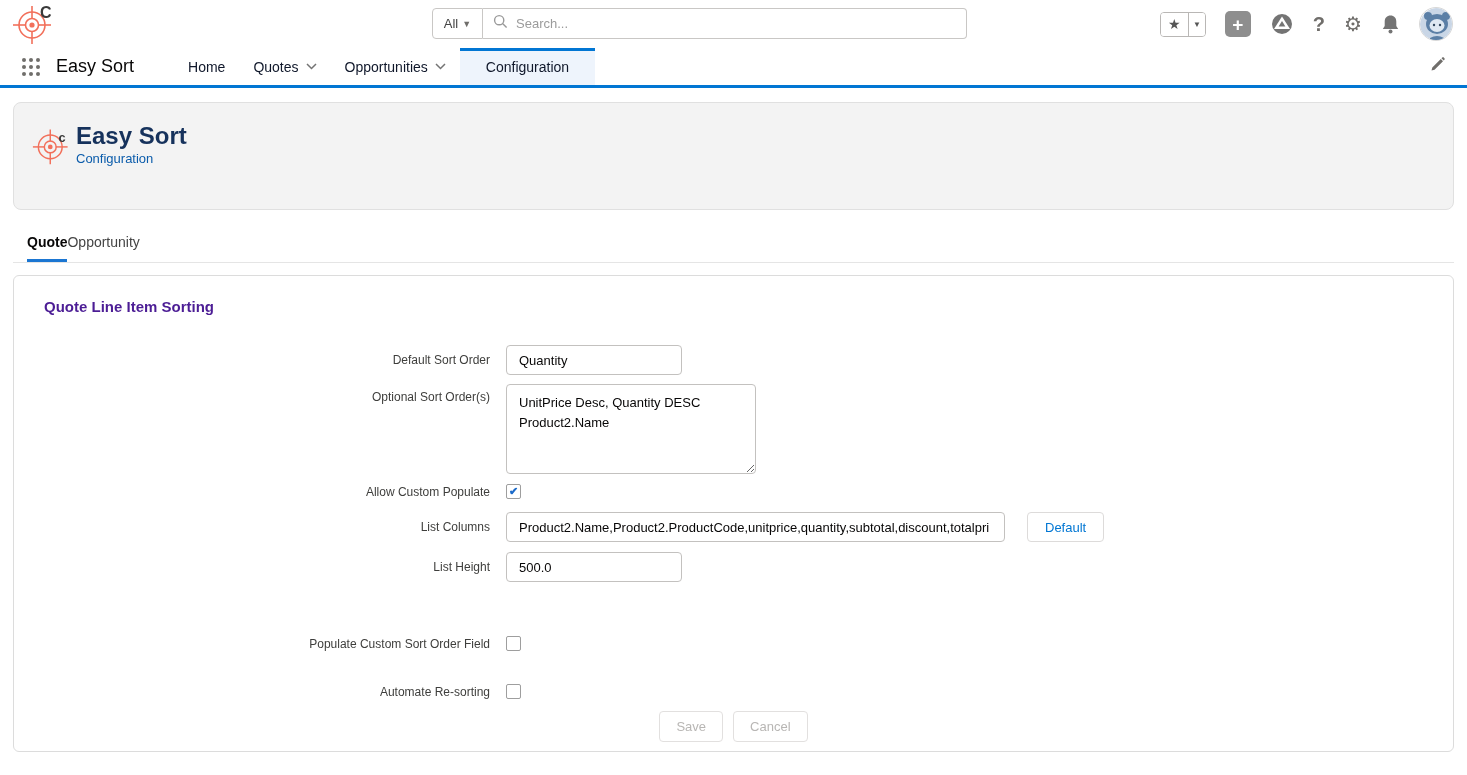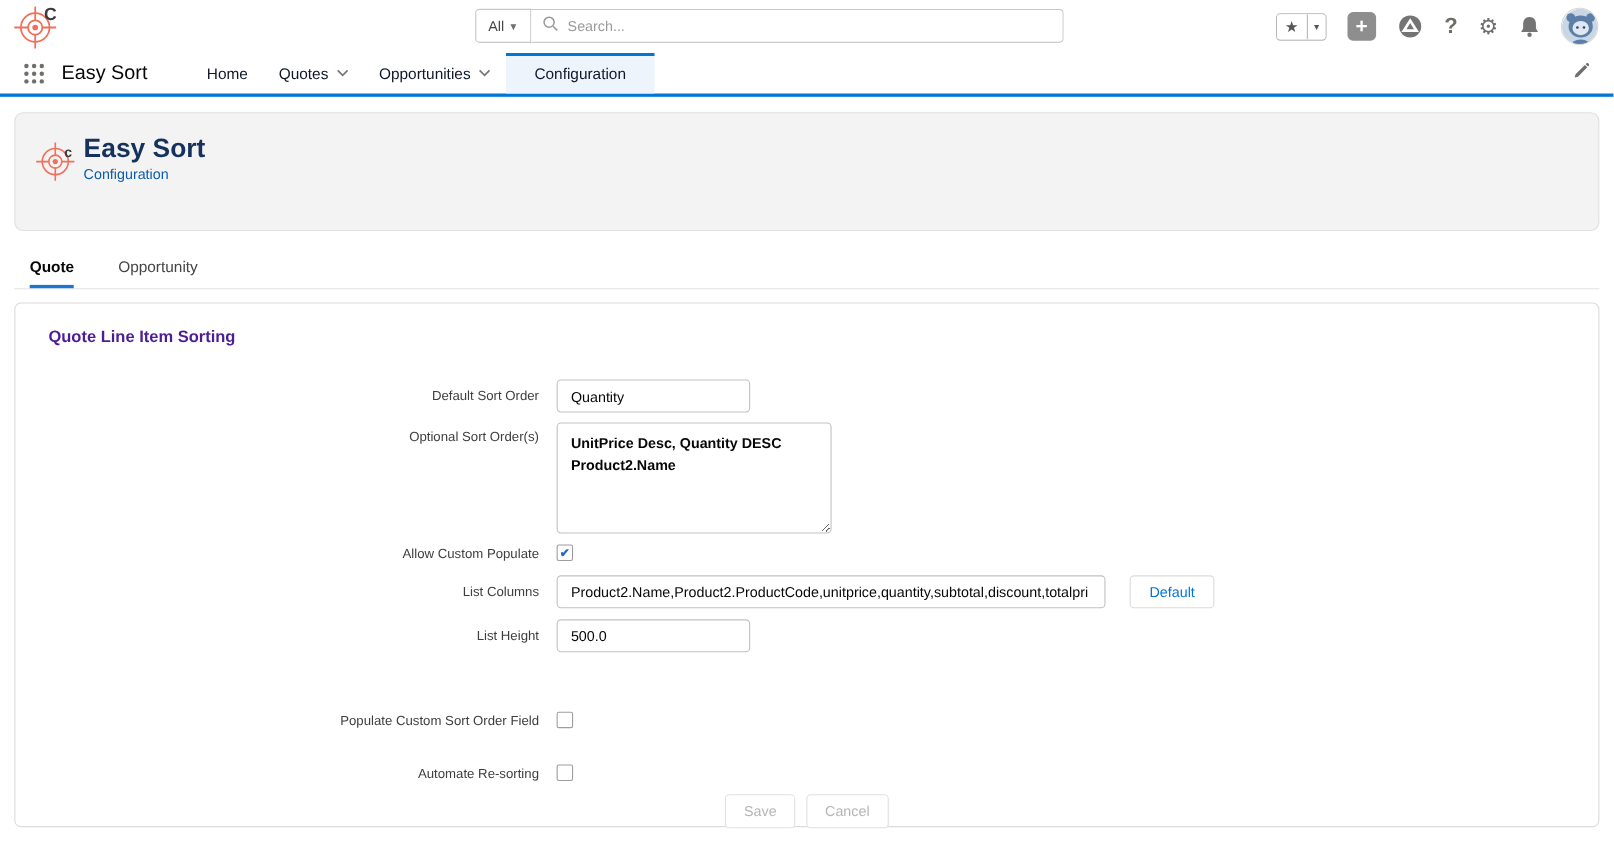--- a/index.html
+++ b/index.html
@@ -48,39 +48,39 @@
 
   
   .page { padding:0 13px; }
   .page-card { margin-top:14px; height:108px; background:#f3f3f3; border:1px solid #e0e0e0;
     border-radius:8px; padding:20px 18px; display:flex; align-items:flex-start; }
   .pc-logo { margin-top:2px; }
   .pc-text { margin-left:2px; }
   .pc-title { font-size:24px; font-weight:bold; color:#16325c; line-height:1.1; }
   .pc-sub { font-size:13px; color:#0b5cab; margin-top:2px; }
 
-  .tabs { margin-top:24px; display:flex; gap:40px; padding-left:14px; }
+  .tabs { margin-top:24px; display:flex; padding-left:14px; }
   .tab { font-size:14px; color:#444; padding-bottom:9px; cursor:pointer; }
   .tab.active { font-weight:bold; color:#080707; border-bottom:3px solid #1b76d2; }
   .tabs-divider { border-bottom:1px solid #e5e5e5; margin-top:0; }
 
   .form-card { margin-top:12px; height:477px; background:#fff; border:1px solid #dcdcdc;
     border-radius:6px; padding-top:22px; }
   .form-heading { margin-left:30px; font-size:15px; font-weight:bold; color:#4c1d95; }
   .form-rows { margin-top:30px; }
   .form-row { display:flex; align-items:center; }
   .form-row.top { align-items:flex-start; }
   .form-label { width:492px; text-align:right; padding-right:16px; font-size:12px; color:#3e3e3c; }
   .form-row.top .form-label { padding-top:6px; }
   .mb9{margin-bottom:9px;} .mb10{margin-bottom:10px;} .mb12{margin-bottom:12px;}
   .mb13{margin-bottom:13px;} .mb38{margin-bottom:54px;} .mb33{margin-bottom:33px;}
   .tinput { height:30px; border:1px solid #c3c1bf; border-radius:4px; padding:0 12px;
     font-family:"Liberation Sans",sans-serif; font-size:13px; color:#080707; background:#fff; }
   .w-sm { width:176px; } .w-lg { width:499px; }
-  textarea.tinput { width:250px; height:101px; padding:8px 12px; resize:both; line-height:1.5;font-weight:bold; }
+  textarea.tinput { width:250px; height:90px; padding:8px 12px; resize:both; line-height:1.5; }
   .checkbox { width:15px; height:15px; border:1px solid #9e9e9e; border-radius:2px; background:#fff;
     display:inline-flex; align-items:center; justify-content:center; cursor:pointer; }
   .checkbox.checked::after { content:"\2714"; color:#1b6ac9; font-size:11px; font-weight:bold; }
   .default-btn { margin-left:22px; height:30px; padding:0 17px; background:#fff;
     border:1px solid #dddbda; border-radius:4px; color:#0176d3; font-size:13px;
     font-family:"Liberation Sans",sans-serif; cursor:pointer; }
   .action-row { display:flex; justify-content:center; gap:10px; }
   .action-btn { height:31px; padding:0 16px; background:#fff; border:1px solid #e2e0df;
     border-radius:4px; color:#b8b6b4; font-size:13px; font-family:"Liberation Sans",sans-serif;
     cursor:pointer; }

